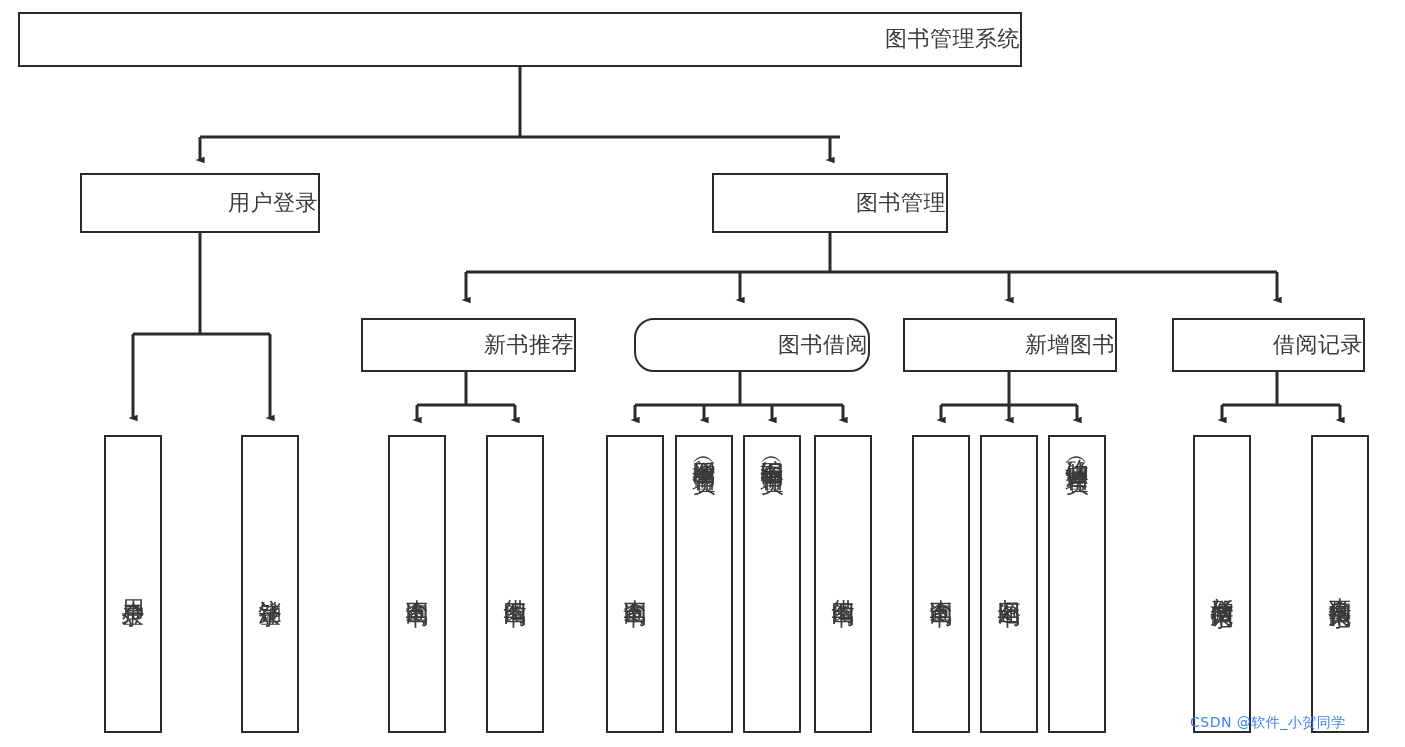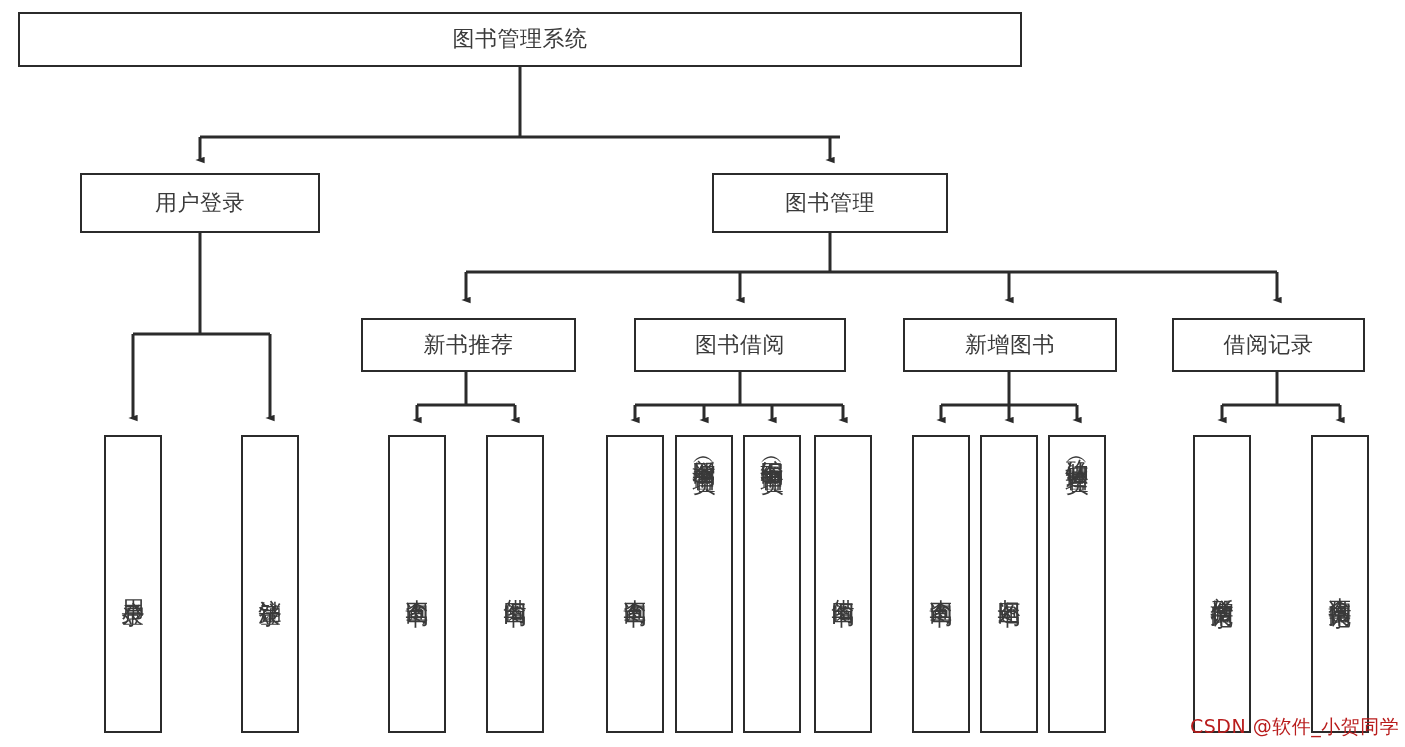--- a/index.html
+++ b/index.html
@@ -25,21 +25,21 @@
     height: 747px;
     pointer-events: none;
   }
   .node {
     position: absolute;
     box-sizing: border-box;
     background: #ffffff;
     border: 2px solid #2b2b2b;
     display: flex;
     align-items: center;
-    justify-content: center;
+    justify-content: flex-end;
     color: #3a3a3a;
   }
   .node .label {
     color: #3a3a3a;
     letter-spacing: 0.5px;
     white-space: nowrap;
   }
   
   .node.h .label {
     font-size: 22px;
@@ -59,22 +59,22 @@
     letter-spacing: 2px;
   }
   .node.v.topalign {
     align-items: flex-start;
   }
   .node.v.topalign .label {
     padding-top: 2px;
   }
   .watermark {
     position: absolute;
-    color: #b91c1c;
-    font-size: 19px;
+    color: #3b82f6;
+    font-size: 14px;
     white-space: nowrap;
     letter-spacing: 0.5px;
   }
 </style>
 </head>
 <body>
 
 <div id="canvas">
 
   <svg class="wires" viewBox="0 0 1405 747">
@@ -136,21 +136,21 @@
   </div>
 
   <div class="node h" style="left:361px; top:318px; width:215px; height:54px;">
     <span class="label">新书推荐</span>
   </div>
 
   <div class="node h" style="left:712px; top:173px; width:236px; height:60px;">
     <span class="label">图书管理</span>
   </div>
 
-  <div class="node h" style="left:634px; top:318px; width:212px; height:54px;">
+  <div class="node h" style="left:634px; top:318px; width:236px; height:54px;border-radius:20px;">
     <span class="label">图书借阅</span>
   </div>
 
   <div class="node h" style="left:903px; top:318px; width:214px; height:54px;">
     <span class="label">新增图书</span>
   </div>
 
   <div class="node h" style="left:1172px; top:318px; width:193px; height:54px;">
     <span class="label">借阅记录</span>
   </div>

